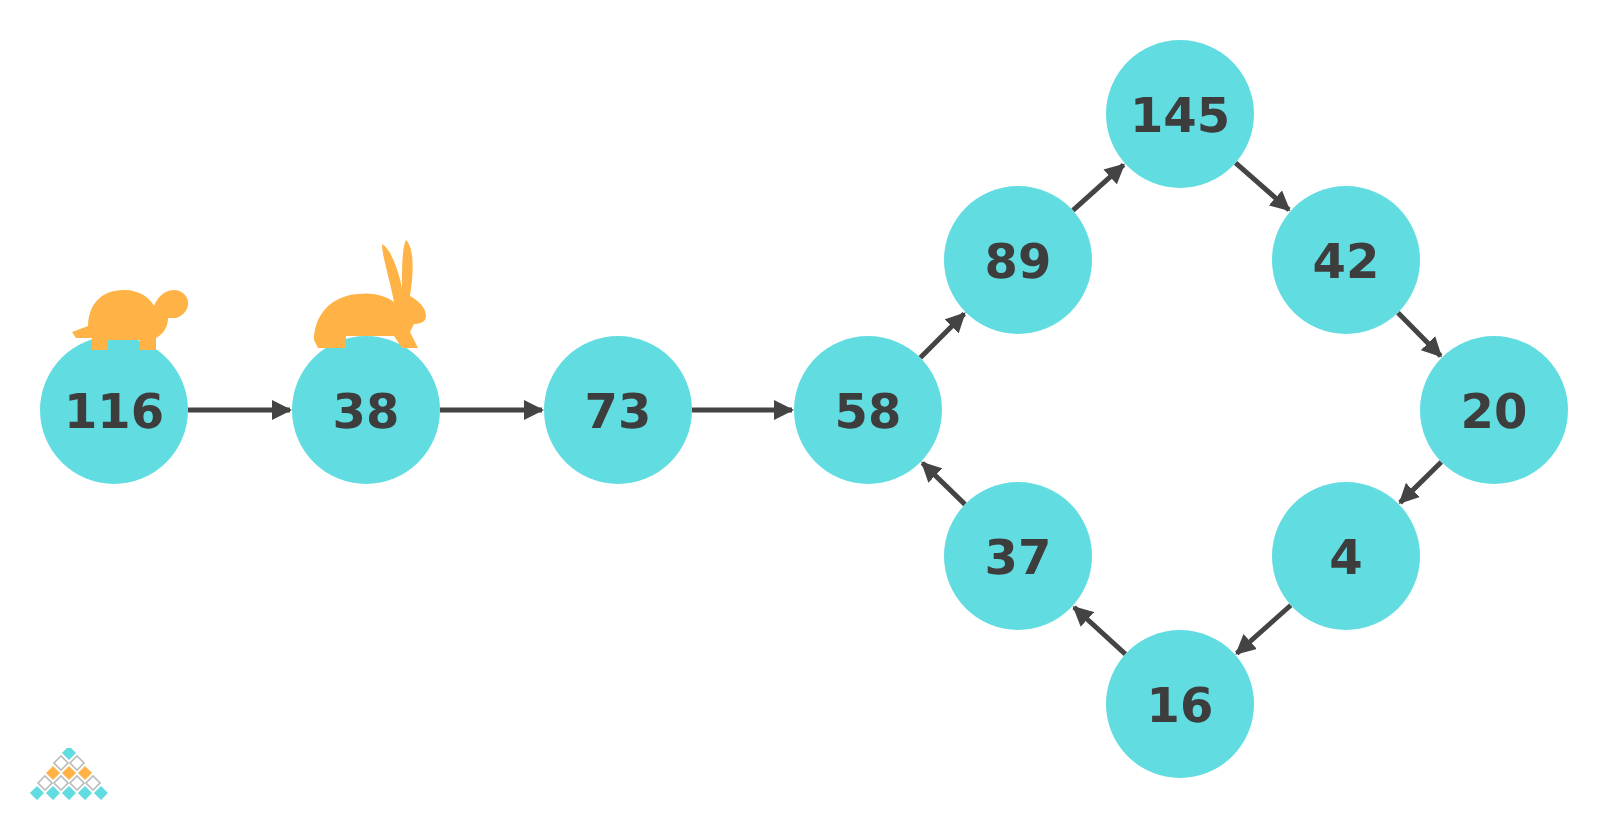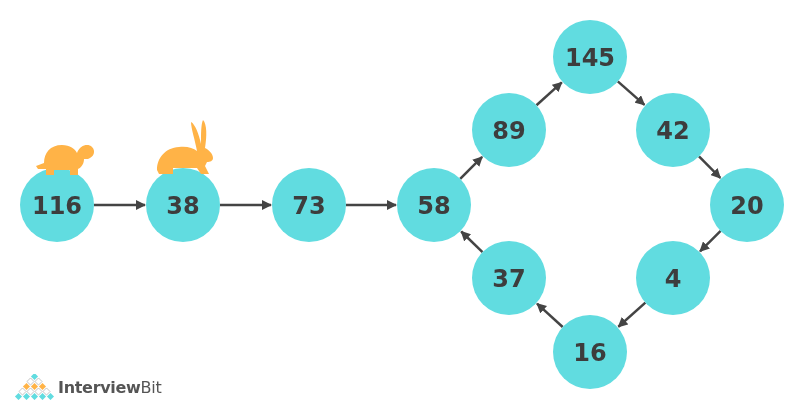--- a/index.html
+++ b/index.html
@@ -105,14 +105,13 @@
     </g>
     <g fill="none" stroke="#bbbbbb" stroke-width="0.8">
       <rect x="14" y="5" width="5" height="5" transform="rotate(45 16.5 7.5)"></rect>
       <rect x="22" y="5" width="5" height="5" transform="rotate(45 24.5 7.5)"></rect>
       <rect x="6" y="15" width="5" height="5" transform="rotate(45 8.5 17.5)"></rect>
       <rect x="14" y="15" width="5" height="5" transform="rotate(45 16.5 17.5)"></rect>
       <rect x="22" y="15" width="5" height="5" transform="rotate(45 24.5 17.5)"></rect>
       <rect x="30" y="15" width="5" height="5" transform="rotate(45 32.5 17.5)"></rect>
     </g>
   </svg>
-  <span class="logo-text"><b>Interview</b><span>Bit</span></span>
 </div>
 
 </body></html>

